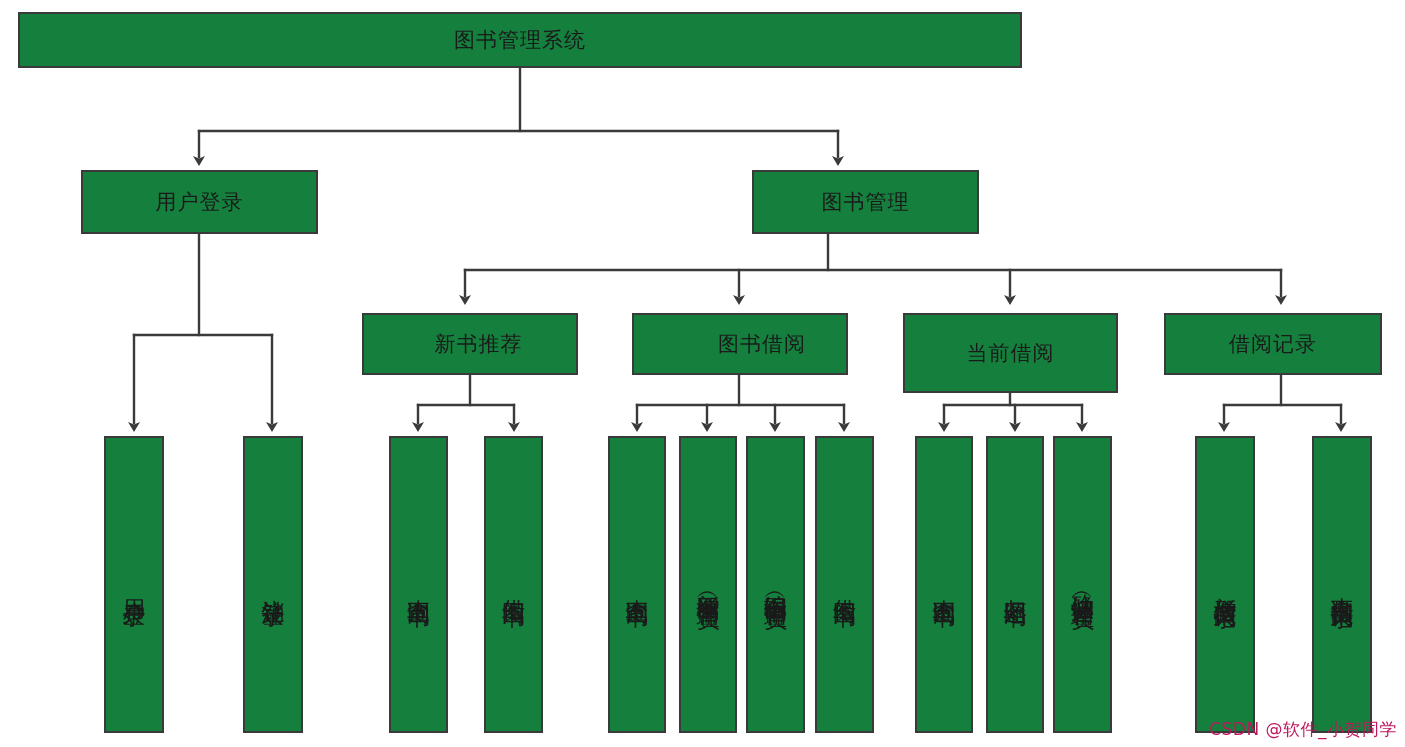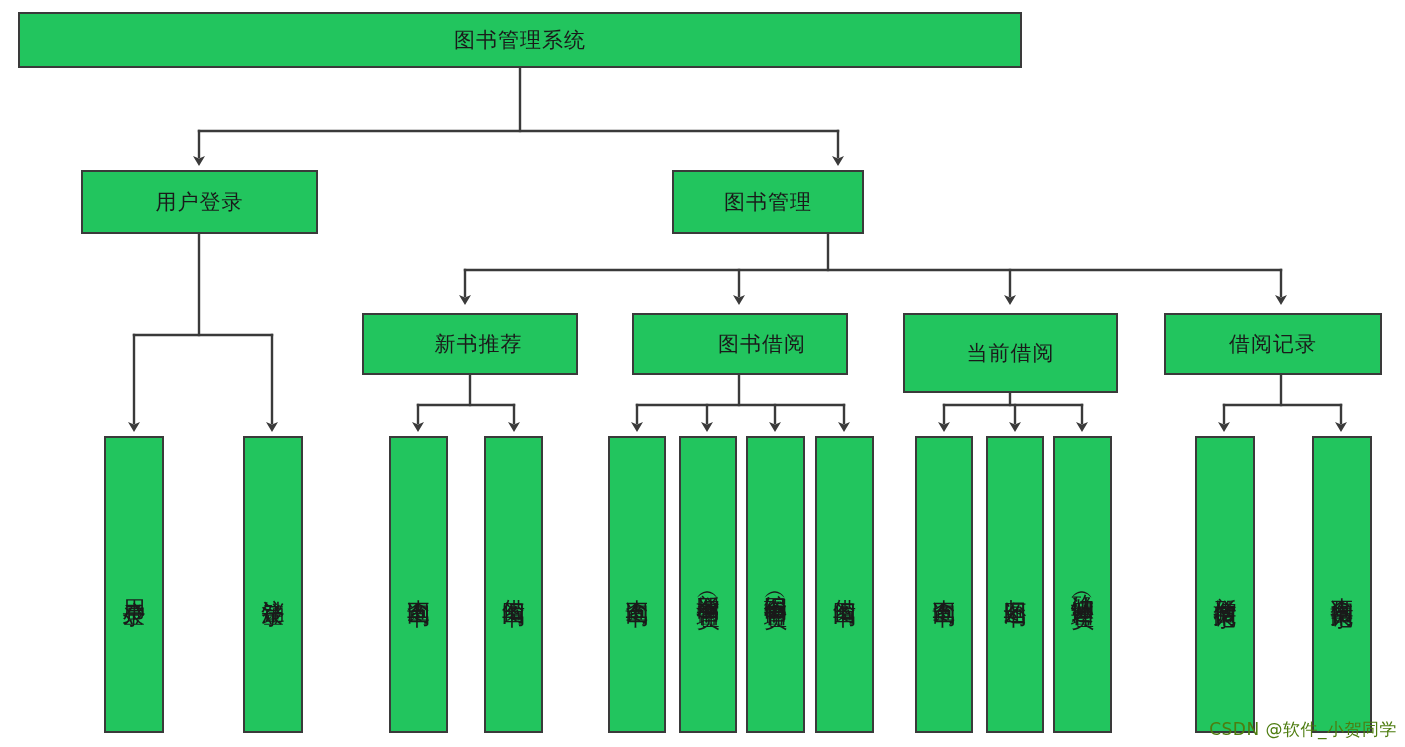--- a/index.html
+++ b/index.html
@@ -8,21 +8,21 @@
     width:1405px;height:747px;overflow:hidden;position:relative;
     font-family:"DejaVu Sans","Liberation Sans",sans-serif;
     color:#000000;
   }
   #canvas{position:absolute;left:0;top:0;width:1405px;height:747px;}
   svg.edges{position:absolute;left:0;top:0;width:1405px;height:747px;}
 
   .node{
     position:absolute;
     box-sizing:border-box;
-    background:#22c55e;
+    background:#15803d;
     border:2px solid #3a3a3a;
     display:flex;
     align-items:center;
     justify-content:center;
     text-align:center;
   }
   .node .label{
     font-size:21px;
     line-height:1.25;
     letter-spacing:1px;
@@ -40,21 +40,21 @@
     line-height:1.18;
     letter-spacing:2px;
     white-space:normal;
     max-height:280px;
   }
   .watermark{
     position:absolute;
     right:8px;
     bottom:6px;
     font-size:17px;
-    color:#4d7c0f;
+    color:#be185d;
     letter-spacing:0.5px;
     white-space:nowrap;
     pointer-events:none;
   }
 </style>
 </head>
 <body>
 
 <div id="canvas">
 
@@ -108,21 +108,21 @@
     </g>
   </svg>
 
   <div class="node" style="left:18px;top:12px;width:1004px;height:56px;">
     <span class="label">图书管理系统</span>
   </div>
 
   <div class="node" style="left:81px;top:170px;width:237px;height:64px;">
     <span class="label">用户登录</span>
   </div>
-  <div class="node" style="left:672px;top:170px;width:192px;height:64px;font-family:Liberation Serif, serif;">
+  <div class="node" style="left:752px;top:170px;width:227px;height:64px;font-family:Liberation Serif, serif;">
     <span class="label">图书管理</span>
   </div>
 
   <div class="node" style="left:362px;top:313px;width:216px;height:62px;padding-left:17px;">
     <span class="label">新书推荐</span>
   </div>
   <div class="node" style="left:632px;top:313px;width:216px;height:62px;padding-left:44px;">
     <span class="label">图书借阅</span>
   </div>
   <div class="node" style="left:903px;top:313px;width:215px;height:80px;">

